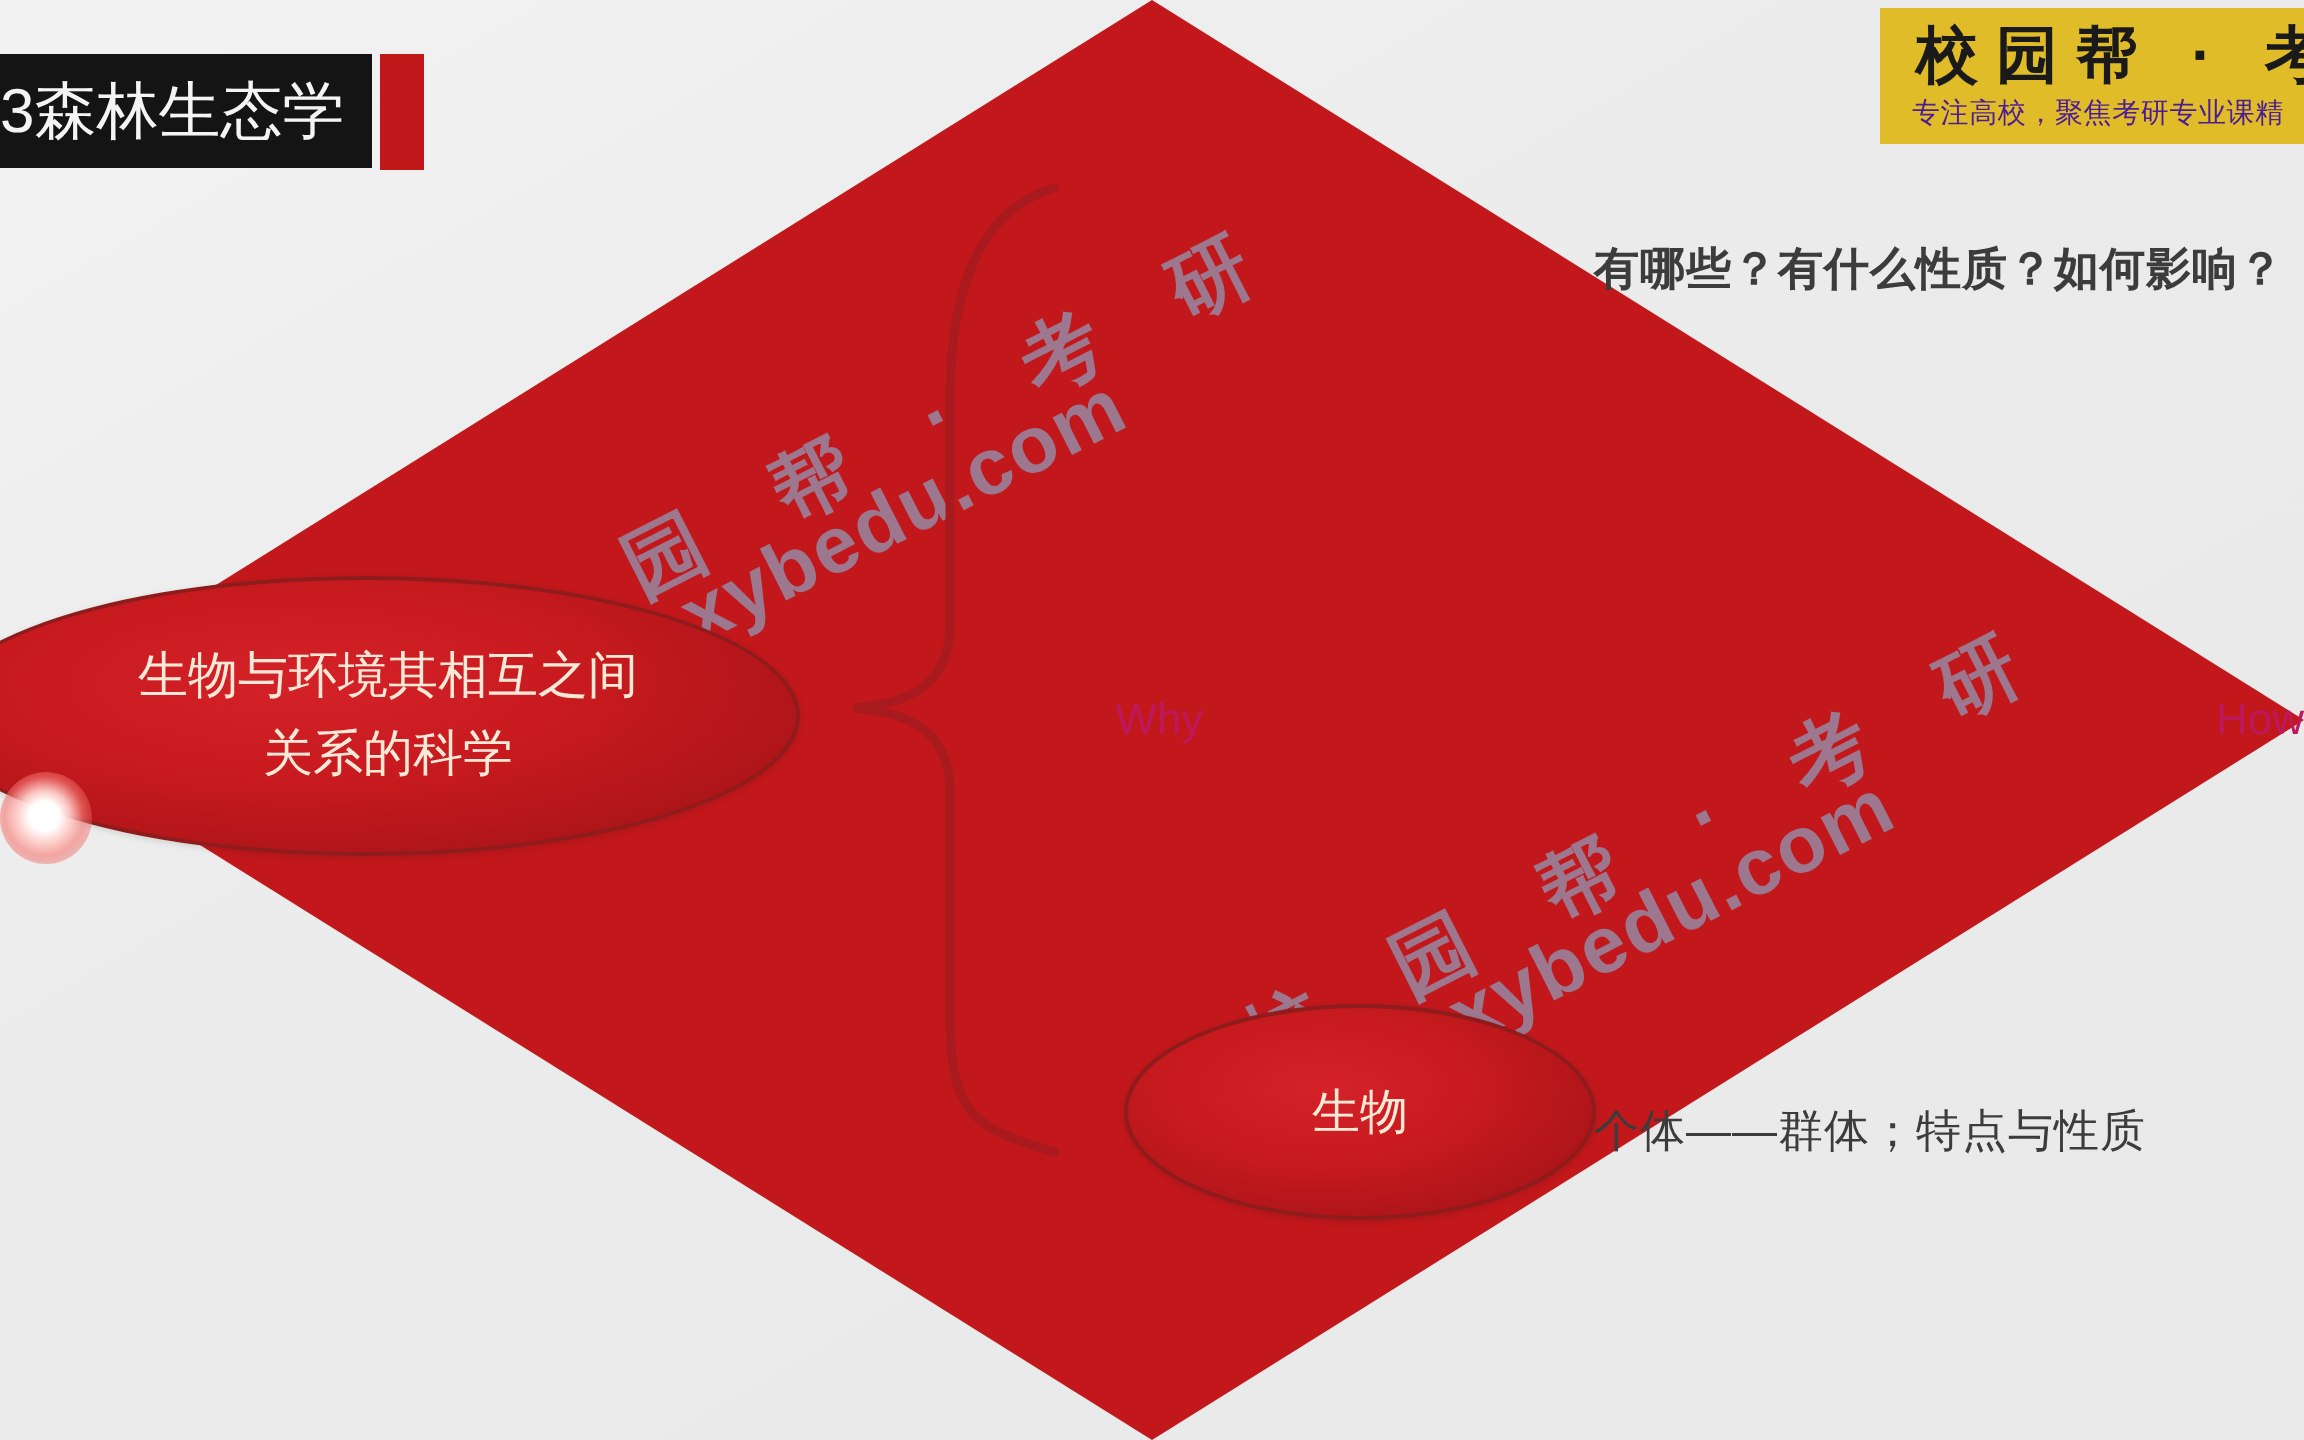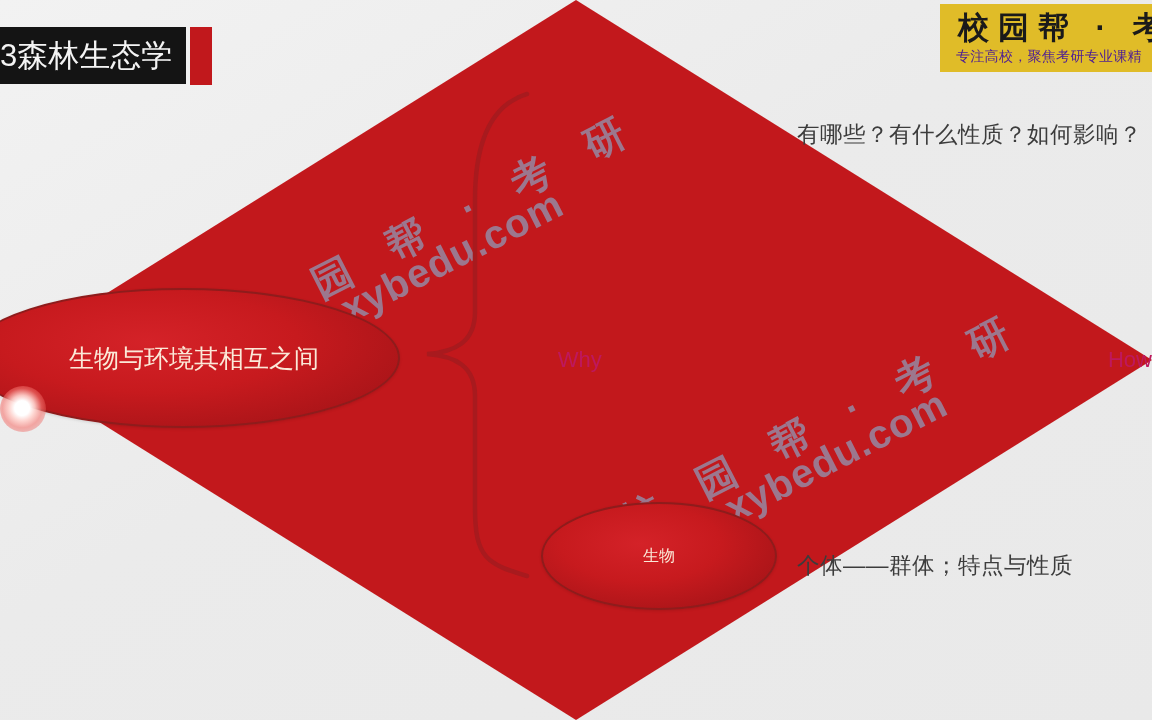--- a/index.html
+++ b/index.html
@@ -135,25 +135,25 @@
     padding-left: 22px;
   }
   #node-env {
     left: 541px;
     top: 88px;
     width: 236px;
     height: 108px;
     font-size: 24px;
   }
   #node-bio {
-    left: 541px;
+    left: 562px;
     top: 502px;
     width: 236px;
     height: 108px;
-    font-size: 16px;
+    font-size: 24px;
   }
 
   
   #node-diamond {
     left: 789px;
     top: 215px;
     width: 160px;
     height: 226px;
     z-index: 5;
   }
@@ -188,21 +188,21 @@
 
   
   .annotation {
     position: absolute;
     color: #3c3c3c;
     font-size: 22.5px;
     white-space: nowrap;
     z-index: 5;
     letter-spacing: 0.5px;
   }
-  #ann-env { left: 797px; top: 119px; }
+  #ann-env { left: 797px; top: 119px; font-weight: bold; }
   #ann-bio { left: 797px; top: 550px; }
 
   
   #laser-pointer {
     position: absolute;
     left: 0px;
     top: 386px;
     width: 46px;
     height: 46px;
     z-index: 9;
@@ -243,20 +243,21 @@
              L 60 222
              C 60 252, 40 262, 12 264
              C 40 266, 60 276, 60 306
              L 60 418
              C 60 468, 72 474, 112 486" fill="none" stroke="#a81a1e" stroke-width="4.5" stroke-linecap="round"></path>
   </svg>
 
   <div id="node-main" class="node ellipse">
     <div>
       <div>生物与环境其相互之间</div>
+      <div>关系的科学</div>
     </div>
   </div>
 
 
   <div id="node-bio" class="node ellipse">
     <span>生物</span>
   </div>
 
   <div id="node-diamond">
     <div class="diamond-shape"></div>

